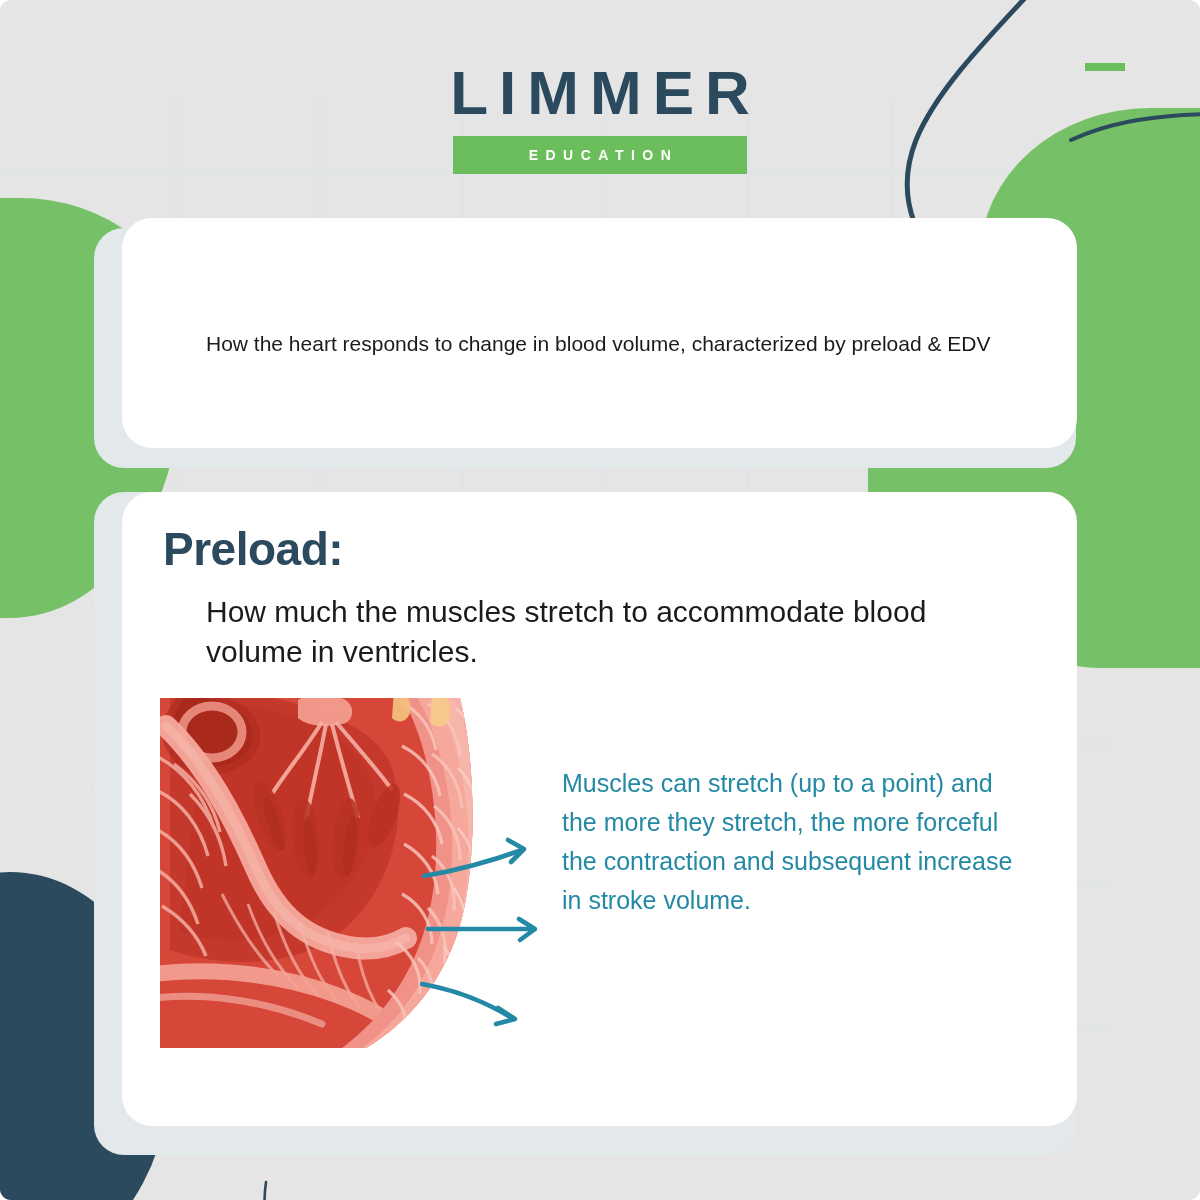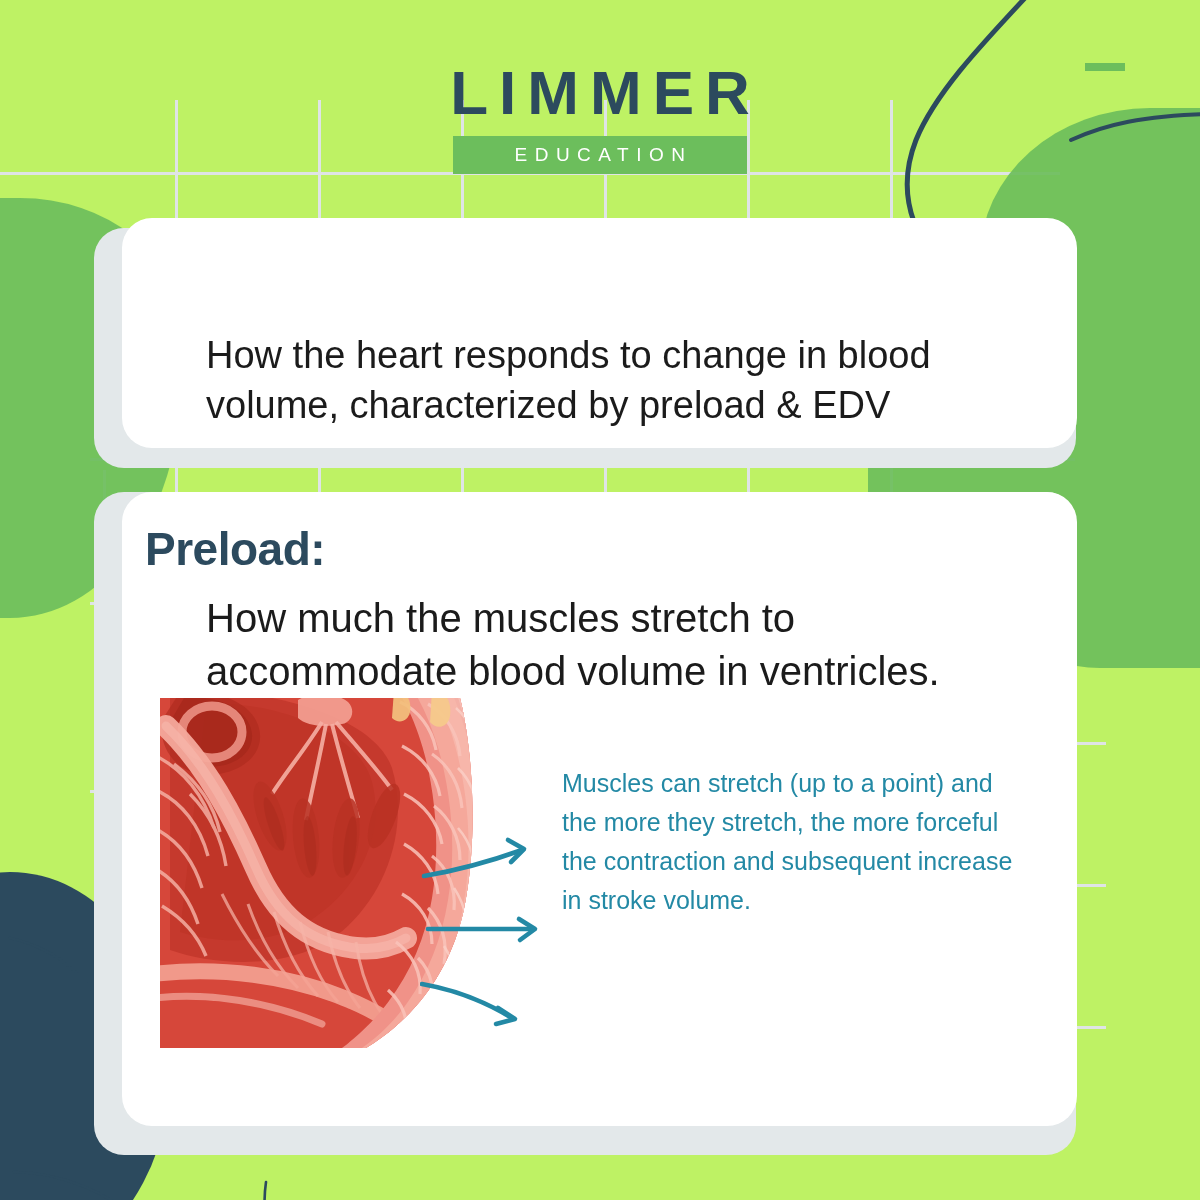--- a/index.html
+++ b/index.html
@@ -6,22 +6,23 @@
   * { box-sizing: border-box; margin: 0; padding: 0; }
   html, body {
     width: 1200px; height: 1200px;
     background: #ffffff;
     font-family: "Liberation Sans", sans-serif;
     overflow: hidden;
   }
   #stage {
     position: relative;
     width: 1200px; height: 1200px;
-    background: #bef264;
+    background: #e5e5e5;
     overflow: hidden;
+    border-radius: 11px;
   }
 
   
   .grid-layer {
     position: absolute; inset: 0;
     z-index: 1;
     pointer-events: none;
   }
   .gline-v {
     position: absolute;
@@ -115,59 +116,59 @@
     background: #6CBE5C;
   }
   .logo-band {
     margin: 12px auto 0;
     width: 294px; height: 38px;
     background: #6CBE5C;
     display: flex; align-items: center; justify-content: center;
   }
   .logo-band span {
     color: #ffffff;
-    font-size: 19px;
-    font-weight: 400;
+    font-size: 14px;
+    font-weight: 700;
     letter-spacing: 7.5px;
     padding-left: 7px;
     font-family: "Liberation Sans", sans-serif;
   }
 
   
   .h-title {
     position: absolute; z-index: 6;
     left: 163px; top: 240px;
     font-size: 50px;
     font-weight: 700;
     color: #2C4A5E;
     letter-spacing: -0.8px;
     white-space: nowrap;
   }
   .h-sub {
     position: absolute; z-index: 6;
     left: 206px; top: 330px;
     width: 790px;
-    font-size: 38px;
+    font-size: 21px;
     font-weight: 400;
     color: #1b1b1b;
     line-height: 1.32;
   }
   .h-preload {
     position: absolute; z-index: 6;
-    left: 145px; top: 522px;
+    left: 163px; top: 522px;
     font-size: 46px;
     font-weight: 700;
     color: #2C4A5E;
     letter-spacing: -0.5px;
   }
   .h-preload-body {
     position: absolute; z-index: 6;
     left: 206px; top: 592px;
     width: 760px;
-    font-size: 40px;
+    font-size: 30px;
     font-weight: 400;
     color: #1b1b1b;
     line-height: 1.33;
   }
   .teal-body {
     position: absolute; z-index: 6;
     left: 562px; top: 764px;
     width: 470px;
     font-size: 25px;
     font-weight: 400;

